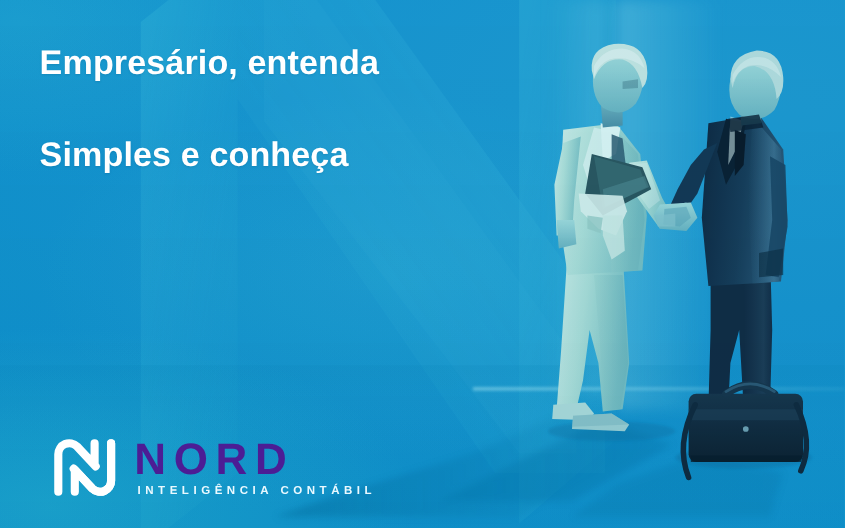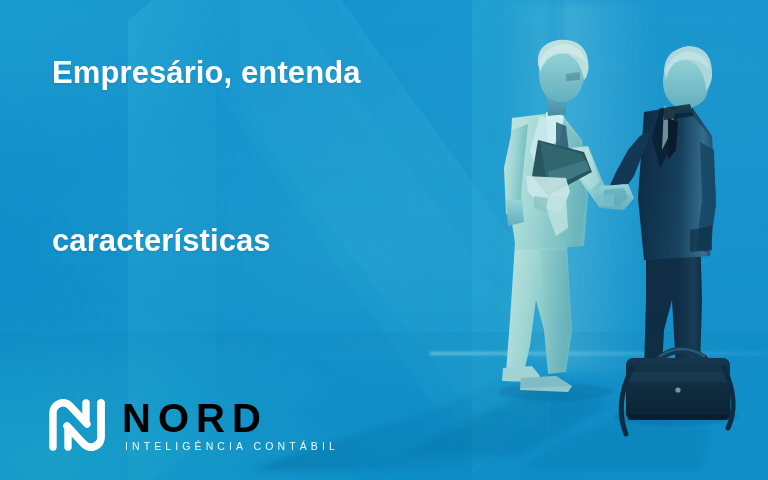--- a/index.html
+++ b/index.html
@@ -58,43 +58,43 @@
   }
   .floor-edge{
     position:absolute; left:430px; top:352px; width:338px; height:3px;
     background:linear-gradient(90deg, rgba(190,245,250,.55), rgba(150,235,245,.10));
     filter:blur(1.4px);
   }
 
   
   .headline{
     position:absolute; left:36px; top:36px; width:380px;
-    margin:16px;
+    margin:0;
     color:#ffffff;
     font-size:31px;
     line-height:42px;
     font-weight:700;
     letter-spacing:.1px;
     text-shadow:0 1px 2px rgba(0,70,110,.18);
   }
 
   
   .logo{
     position:absolute; left:46px; top:396px;
     display:flex; align-items:center; gap:14px;
   }
   .logo-mark{width:62px;height:58px;flex:0 0 auto;}
   .logo-mark svg{display:block;width:100%;height:100%;}
   .logo-text{display:flex;flex-direction:column;justify-content:center;}
   .logo-word{
-    color:#000000; font-size:40px; font-weight:700;
+    color:#4c1d95; font-size:40px; font-weight:700;
     letter-spacing:7px; line-height:40px;
   }
   .logo-tag{
-    color:#eaf9ff; font-size:10.5px; font-weight:400;
+    color:#eaf9ff; font-size:10.5px; font-weight:700;
     letter-spacing:4.1px; line-height:14px; margin-top:1px; padding-left:3px;
   }
 
   
   .people{position:absolute; left:0; top:0; width:768px; height:480px;}
   .people svg{display:block;width:100%;height:100%;}
 
   
   .duotone{
     position:absolute; inset:0;
@@ -286,23 +286,22 @@
         <path d="M628 414 L730 414 L728 420 L628 420 Z" fill="#08202f" opacity=".8"></path>
       </g>
     </svg>
   </div>
 
   <div class="duotone"></div>
 
   <h1 class="headline">
     <span>Empresário, entenda</span><br>
     <br>
+    <span>Simples e conheça</span><br>
     <br>
-    <br>
-    <span>características</span>
   </h1>
 
   <div class="logo">
     <div class="logo-mark">
       <svg viewBox="0 0 62 58" xmlns="http://www.w3.org/2000/svg" aria-hidden="true">
         <path d="M7 51 L7 17 A10 10 0 0 1 24 9.8 L40 27 L40 9 L40 7
                  M7 51 L7 17 A10 10 0 0 1 24 9.8 L41 28
                  M55 7 L55 41 A10 10 0 0 1 38 48.2 L22 31 L22 49 L22 51" fill="none" stroke="#ffffff" stroke-width="7.4" stroke-linecap="round" stroke-linejoin="round"></path>
         <path d="M55 7 L55 41 A10 10 0 0 1 38 48.2 L21 30" fill="none" stroke="#ffffff" stroke-width="7.4" stroke-linecap="round" stroke-linejoin="round"></path>
       </svg>

